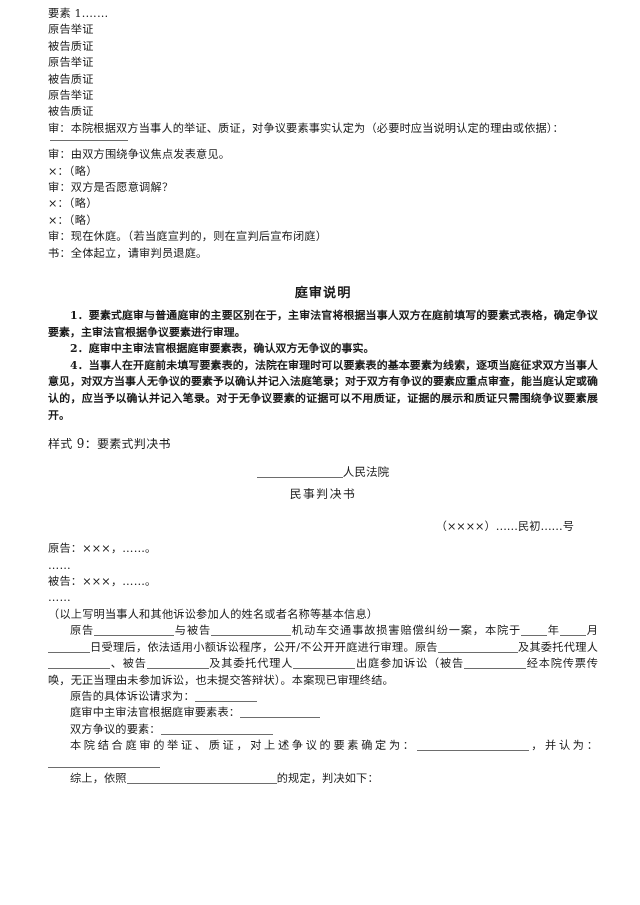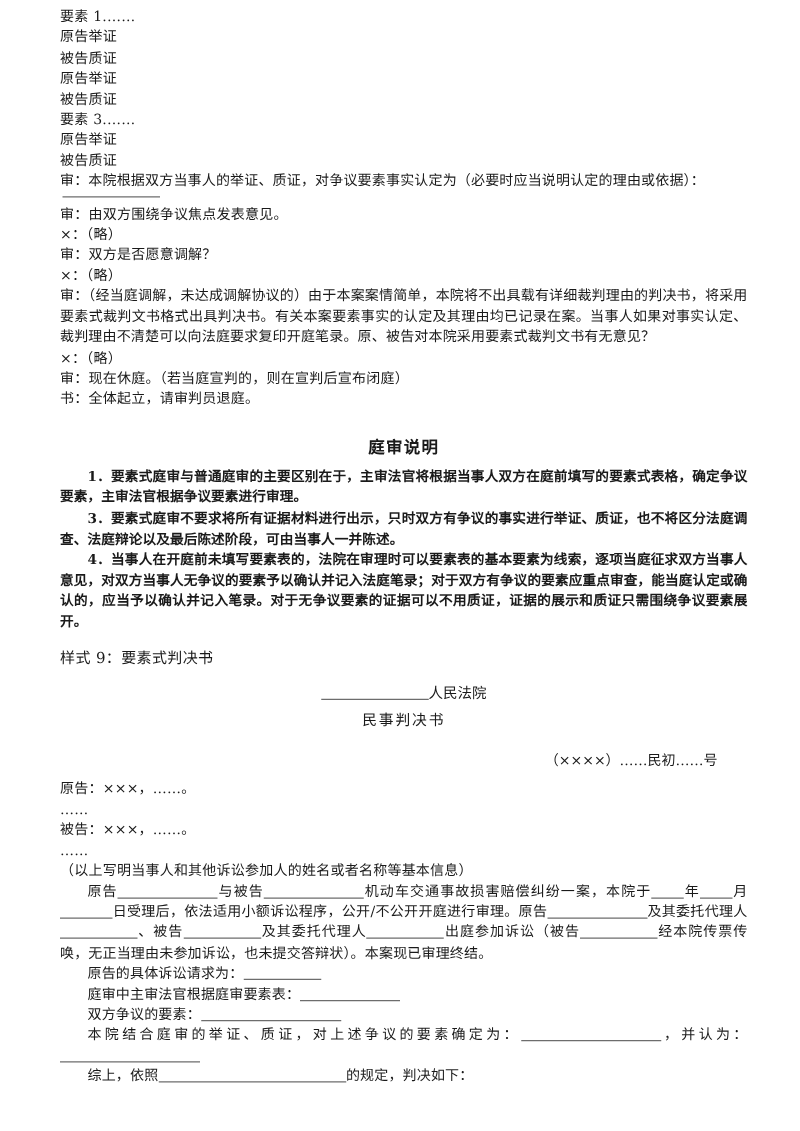--- a/index.html
+++ b/index.html
@@ -144,48 +144,46 @@
 
 <div class="page">
   <div class="content">
 
     <div>
       <p class="line">要素 1.……</p>
       <p class="line">原告举证</p>
       <p class="line">被告质证</p>
       <p class="line">原告举证</p>
       <p class="line">被告质证</p>
-      <p class="line">要素 3.……</p>
       <p class="line">原告举证</p>
       <p class="line">被告质证</p>
     </div>
 
     <div>
       <p class="para">审：本院根据双方当事人的举证、质证，对争议要素事实认定为（必要时应当说明认定的理由或依据）：</p>
       <div class="blank-rule"></div>
 
       <p class="dialog-line">审：由双方围绕争议焦点发表意见。</p>
       <p class="dialog-line">×：（略）</p>
       <p class="dialog-line">审：双方是否愿意调解？</p>
       <p class="dialog-line">×：（略）</p>
-      <p class="para">审：（经当庭调解，未达成调解协议的）由于本案案情简单，本院将不出具载有详细裁判理由的判决书，将采用要素式裁判文书格式出具判决书。有关本案要素事实的认定及其理由均已记录在案。当事人如果对事实认定、裁判理由不清楚可以向法庭要求复印开庭笔录。原、被告对本院采用要素式裁判文书有无意见？</p>
       <p class="dialog-line">×：（略）</p>
       <p class="dialog-line">审：现在休庭。（若当庭宣判的，则在宣判后宣布闭庭）</p>
       <p class="dialog-line">书：全体起立，请审判员退庭。</p>
     </div>
 
     <div class="gap-xl"></div>
 
     <p class="section-title">庭审说明</p>
 
     <div class="gap-sm"></div>
 
     <div>
       <p class="explain-para">1．要素式庭审与普通庭审的主要区别在于，主审法官将根据当事人双方在庭前填写的要素式表格，确定争议要素，主审法官根据争议要素进行审理。</p>
-      <p class="explain-para">3．要素式庭审不要求将所有证据材料进行出示，只时双方有争议的事实进行举证、质证，也不将区分法庭调查、法庭辩论以及最后陈述阶段，可由当事人一并陈述。</p>
+      <p class="explain-para">2．庭审中主审法官根据庭审要素表，确认双方无争议的事实。</p>
       <p class="explain-para">4．当事人在开庭前未填写要素表的，法院在审理时可以要素表的基本要素为线索，逐项当庭征求双方当事人意见，对双方当事人无争议的要素予以确认并记入法庭笔录；对于双方有争议的要素应重点审查，能当庭认定或确认的，应当予以确认并记入笔录。对于无争议要素的证据可以不用质证，证据的展示和质证只需围绕争议要素展开。</p>
     </div>
 
     <div class="gap-md"></div>
 
     <p class="style-heading">样式 9：要素式判决书</p>
 
     <div class="gap-md"></div>
 
     <div>

